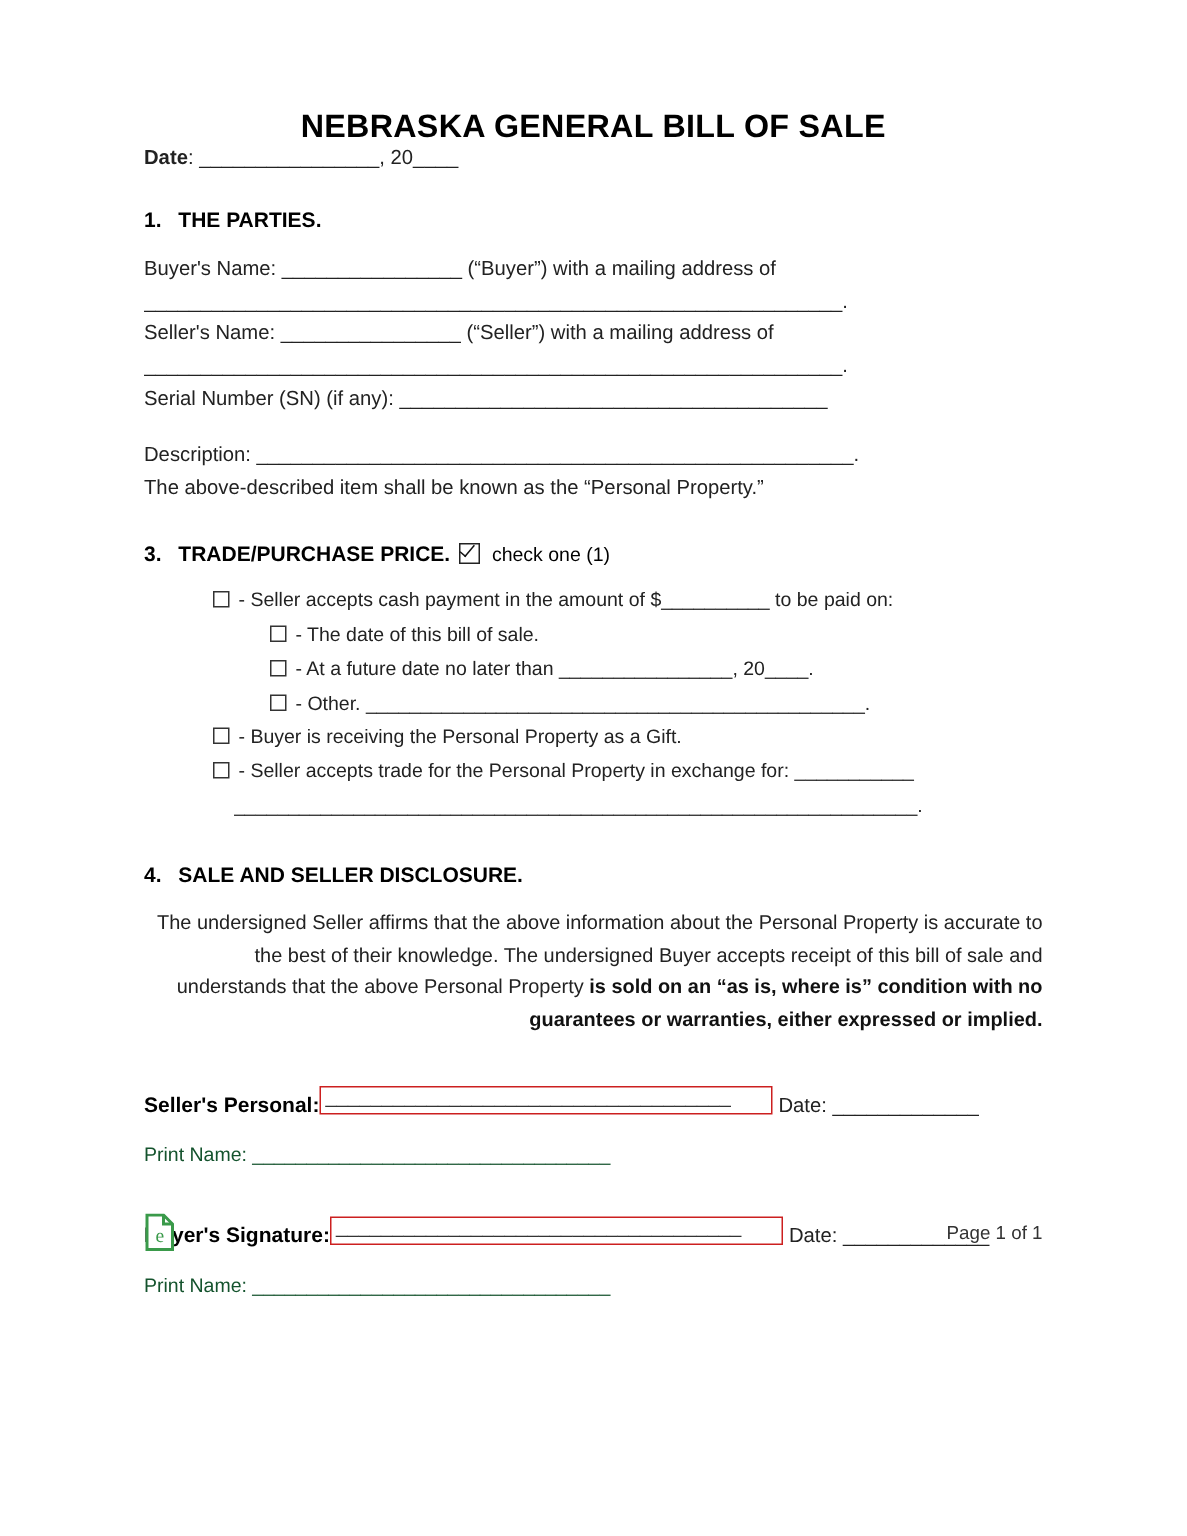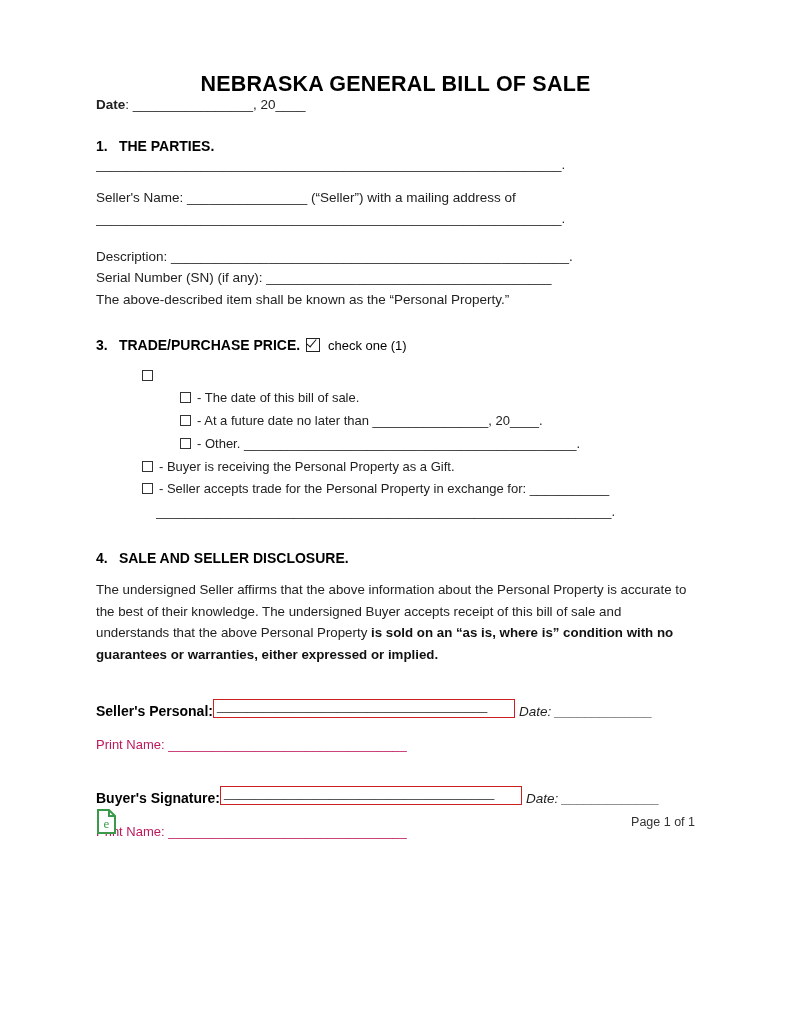--- a/index.html
+++ b/index.html
@@ -51,21 +51,21 @@
     color: #222;
   }
 
   .dashrow {
     font-size: 13.5px;
     line-height: 1.6;
     color: #222;
     white-space: nowrap;
     overflow: hidden;
   }
-  .dashrow.spaced { margin-top: 11px; }
+  .dashrow.spaced { }
 
   .checkline {
     font-size: 13px;
     line-height: 1.75;
     color: #222;
     white-space: nowrap;
     overflow: hidden;
   }
   .indent1 { margin-left: 46px; }
   .indent2 { margin-left: 84px; }
@@ -96,21 +96,21 @@
     height: 9px;
     border: solid #111;
     border-width: 0 1.6px 1.6px 0;
     transform: rotate(40deg);
   }
 
   .disclosure-text {
     font-size: 13.3px;
     line-height: 1.62;
     color: #222;
-    text-align: left;
+    text-align: right;
   }
   .disclosure-text .strong { font-weight: 600; color:#111; }
 
   .sig-row {
     margin-top: 34px;
     font-size: 13.5px;
     display: flex;
     align-items: flex-end;
     white-space: nowrap;
   }
@@ -130,26 +130,25 @@
   .sig-field .inner-dashes {
     position: absolute;
     left: 3px;
     top: -2px;
     font-size: 13.5px;
     color: #333;
     letter-spacing: 0;
   }
   .sig-date {
     color: #222;
-    font-style: italic;
   }
   .print-name {
     margin-top: 18px;
     font-size: 13px;
-    color: #be185d;
+    color: #14532d;
   }
 
   .footer {
     position: absolute;
     left: 96px;
     right: 96px;
     bottom: 46px;
     display: flex;
     align-items: center;
     justify-content: space-between;
@@ -178,38 +177,39 @@
 
   <div class="date-line">
     <span class="bold">Date</span><span>: ________________, 20____</span>
   </div>
 
   <div class="section-head">
     <span class="num">1.</span>
     <span>THE PARTIES.</span>
   </div>
 
+  <p class="body-line">Buyer's Name: ________________ (“Buyer”) with a mailing address of</p>
   <div class="dashrow">______________________________________________________________.</div>
   <div class="dashrow spaced">Seller's Name: ________________ (“Seller”) with a mailing address of</div>
   <div class="dashrow">______________________________________________________________.</div>
 
 
+  <div class="dashrow">Serial Number (SN) (if any): ______________________________________</div>
   <div class="dashrow" style="margin-top:16px">Description: _____________________________________________________.</div>
-  <div class="dashrow">Serial Number (SN) (if any): ______________________________________</div>
   <div class="dashrow">The above-described item shall be known as the “Personal Property.”</div>
 
   <div class="section-head">
     <span class="num">3.</span>
     <span>TRADE/PURCHASE PRICE.</span>
     <span class="box-checked"></span>
     <span style="font-weight:normal;font-size:13px">check one (1)</span>
   </div>
 
   <div class="checkline indent1" style="margin-top:12px">
-    <span class="box"></span>
+    <span class="box"></span><span>- Seller accepts cash payment in the amount of $__________ to be paid on:</span>
   </div>
   <div class="checkline indent2">
     <span class="box"></span><span>- The date of this bill of sale.</span>
   </div>
   <div class="checkline indent2">
     <span class="box"></span><span>- At a future date no later than ________________, 20____.</span>
   </div>
   <div class="checkline indent2">
     <span class="box"></span><span>- Other. ______________________________________________.</span>
   </div>

